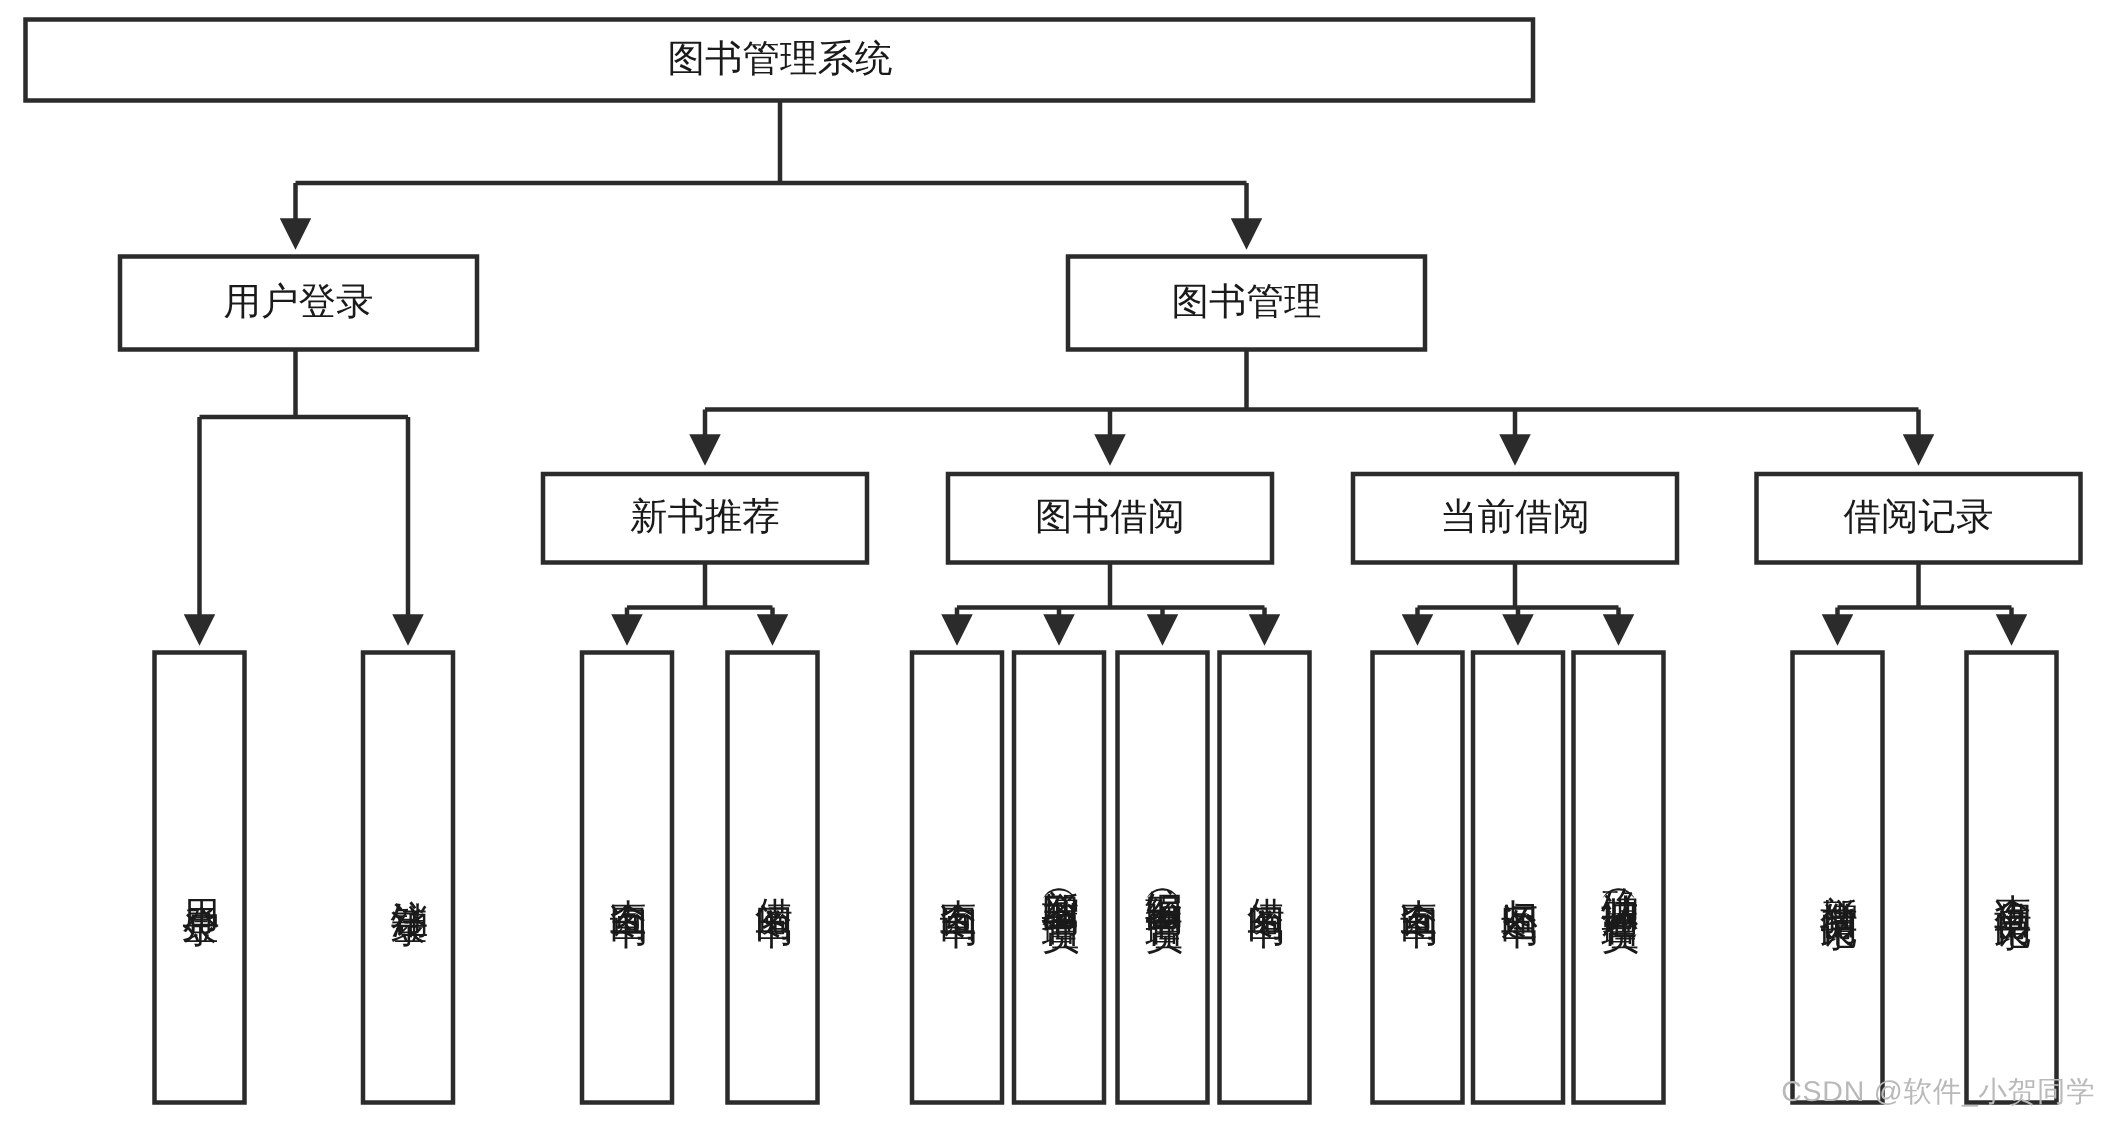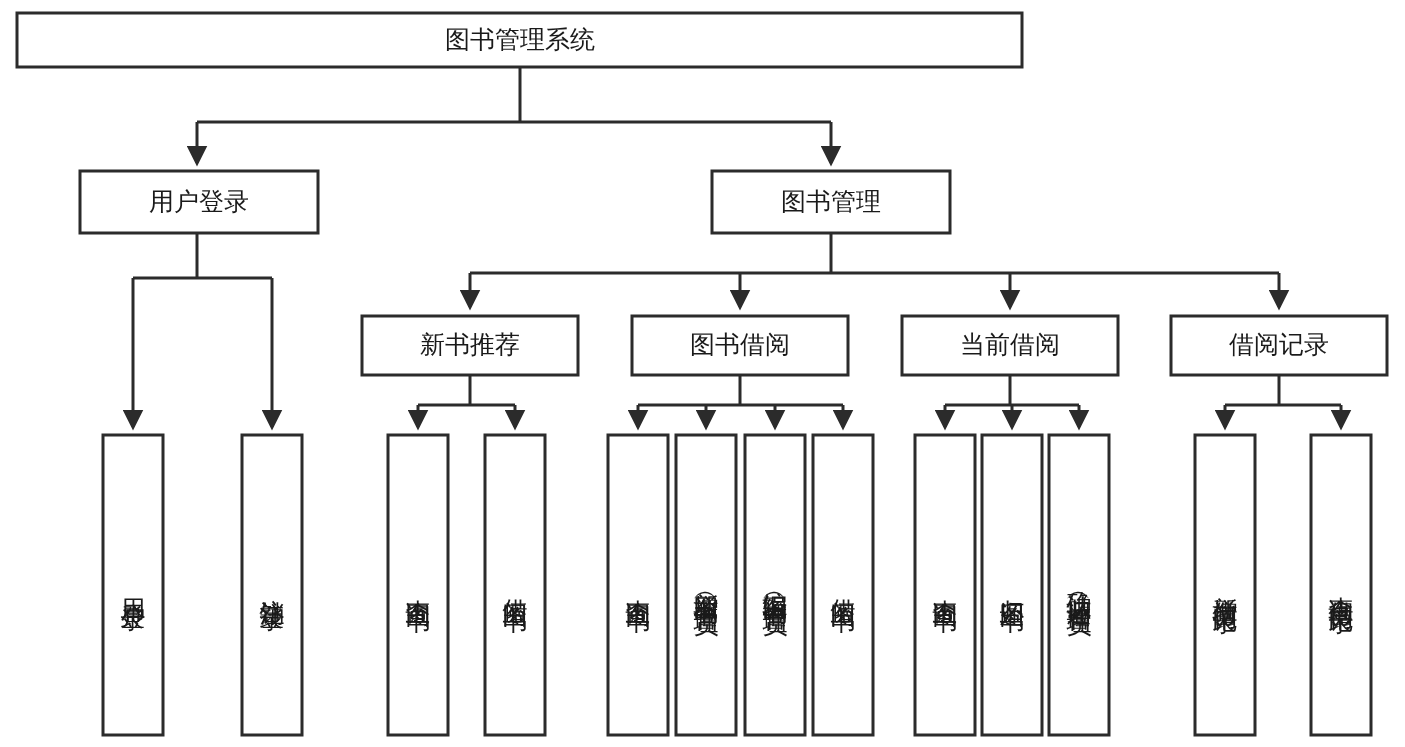--- a/index.html
+++ b/index.html
@@ -148,13 +148,14 @@
       <div style="position: absolute; left: 676px; top: 435px; width: 60px; height: 300px; display: flex; align-items: center; justify-content: center; writing-mode: vertical-rl; text-orientation: upright; font-family: &quot;Liberation Sans&quot;, &quot;DejaVu Sans&quot;, sans-serif; font-size: 25px; line-height: 1; color: rgb(26, 26, 26); letter-spacing: 3px; white-space: nowrap; pointer-events: none;">新增图书（管理员）</div>
       <div style="position: absolute; left: 745px; top: 435px; width: 60px; height: 300px; display: flex; align-items: center; justify-content: center; writing-mode: vertical-rl; text-orientation: upright; font-family: &quot;Liberation Sans&quot;, &quot;DejaVu Sans&quot;, sans-serif; font-size: 25px; line-height: 1; color: rgb(26, 26, 26); letter-spacing: 3px; white-space: nowrap; pointer-events: none;">编辑图书（管理员）</div>
       <div style="position: absolute; left: 813px; top: 435px; width: 60px; height: 300px; display: flex; align-items: center; justify-content: center; writing-mode: vertical-rl; text-orientation: upright; font-family: &quot;Liberation Sans&quot;, &quot;DejaVu Sans&quot;, sans-serif; font-size: 25px; line-height: 1; color: rgb(26, 26, 26); letter-spacing: 3px; white-space: nowrap; pointer-events: none;">借阅图书</div>
       <div style="position: absolute; left: 915px; top: 435px; width: 60px; height: 300px; display: flex; align-items: center; justify-content: center; writing-mode: vertical-rl; text-orientation: upright; font-family: &quot;Liberation Sans&quot;, &quot;DejaVu Sans&quot;, sans-serif; font-size: 25px; line-height: 1; color: rgb(26, 26, 26); letter-spacing: 3px; white-space: nowrap; pointer-events: none;">查询图书</div>
       <div style="position: absolute; left: 982px; top: 435px; width: 60px; height: 300px; display: flex; align-items: center; justify-content: center; writing-mode: vertical-rl; text-orientation: upright; font-family: &quot;Liberation Sans&quot;, &quot;DejaVu Sans&quot;, sans-serif; font-size: 25px; line-height: 1; color: rgb(26, 26, 26); letter-spacing: 3px; white-space: nowrap; pointer-events: none;">归还图书</div>
       <div style="position: absolute; left: 1049px; top: 435px; width: 60px; height: 300px; display: flex; align-items: center; justify-content: center; writing-mode: vertical-rl; text-orientation: upright; font-family: &quot;Liberation Sans&quot;, &quot;DejaVu Sans&quot;, sans-serif; font-size: 25px; line-height: 1; color: rgb(26, 26, 26); letter-spacing: 3px; white-space: nowrap; pointer-events: none;">确认归还（管理员）</div>
       <div style="position: absolute; left: 1195px; top: 435px; width: 60px; height: 300px; display: flex; align-items: center; justify-content: center; writing-mode: vertical-rl; text-orientation: upright; font-family: &quot;Liberation Sans&quot;, &quot;DejaVu Sans&quot;, sans-serif; font-size: 25px; line-height: 1; color: rgb(26, 26, 26); letter-spacing: 3px; white-space: nowrap; pointer-events: none;">新增借阅记录</div>
       <div style="position: absolute; left: 1311px; top: 435px; width: 60px; height: 300px; display: flex; align-items: center; justify-content: center; writing-mode: vertical-rl; text-orientation: upright; font-family: &quot;Liberation Sans&quot;, &quot;DejaVu Sans&quot;, sans-serif; font-size: 25px; line-height: 1; color: rgb(26, 26, 26); letter-spacing: 3px; white-space: nowrap; pointer-events: none;">查询借阅记录</div>
     </div>
 
+  <div class="watermark">CSDN @软件_小贺同学</div>
 </div>
 
 </body></html>

